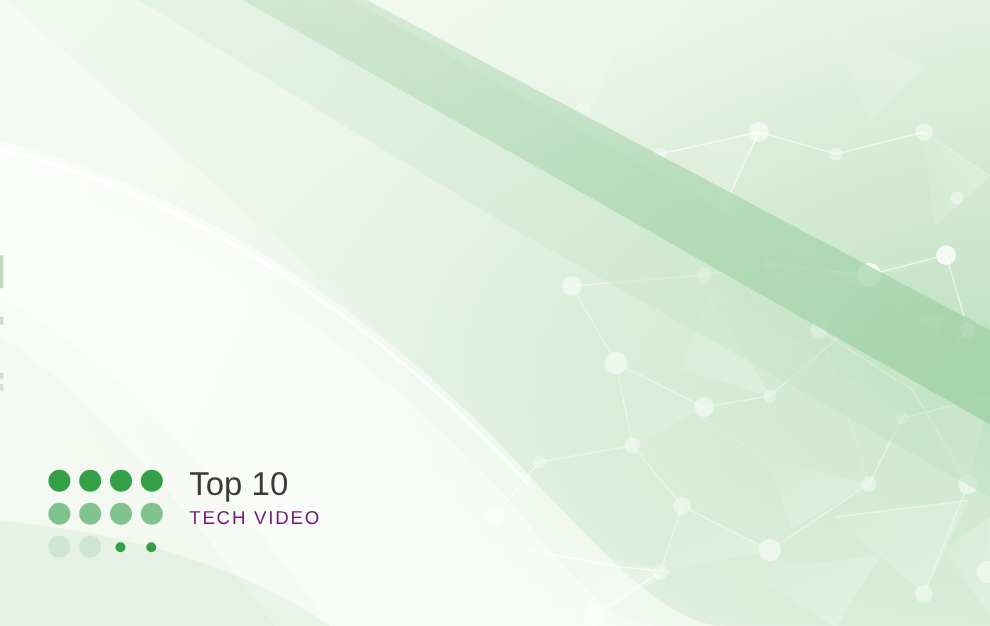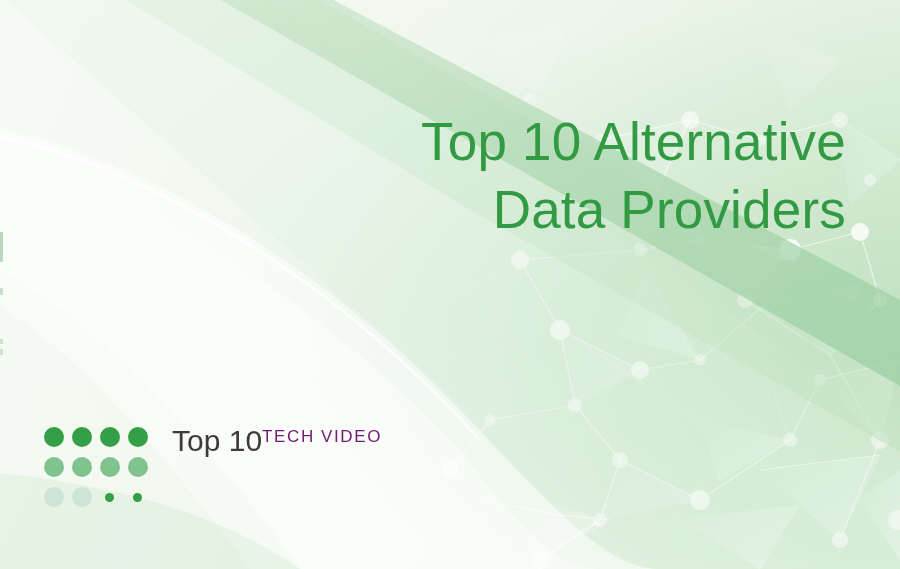--- a/index.html
+++ b/index.html
@@ -102,21 +102,21 @@
   .dot.lg { width: 20px; height: 20px; }
   .dot.sm { width: 9px;  height: 9px; margin-left: 5px; }
   .dot.tone-dark  { background: #33a047; }
   .dot.tone-mid   { background: #80c38f; }
   .dot.tone-light { background: #cde5d4; }
 
   .logo-text {
     margin-left: 16px;
     margin-top: 2px;
     display: flex;
-    flex-direction: row;
+    flex-direction: column;
     justify-content: flex-start;
   }
   .logo-title {
     font-family: "Liberation Sans", sans-serif;
     font-size: 30px;
     font-weight: 400;
     color: #3b3b3b;
     line-height: 34px;
     letter-spacing: 0px;
   }
@@ -254,24 +254,20 @@
     <path d="M -40,128 C 150,160 340,285 480,440" stroke="#ffffff" stroke-opacity="0.75" stroke-width="3" fill="none"></path>
 
     <path d="M -40,569 L -40,470 C 120,480 230,520 300,569 Z" fill="#cfe8cf" opacity="0.35"></path>
   </svg>
 
   <div class="edge-mark m1"></div>
   <div class="edge-mark m2"></div>
   <div class="edge-mark m3"></div>
   <div class="edge-mark m4"></div>
 
-  <div class="title-block">
-    <span class="title-line">Top 10 Alternative</span>
-    <span class="title-line">Data Providers</span>
-  </div>
 
   <div class="logo">
     <div class="dot-grid">
         <span class="dot-cell">
           <span class="dot lg tone-dark"></span>
         </span>
         <span class="dot-cell">
           <span class="dot lg tone-dark"></span>
         </span>
         <span class="dot-cell">

